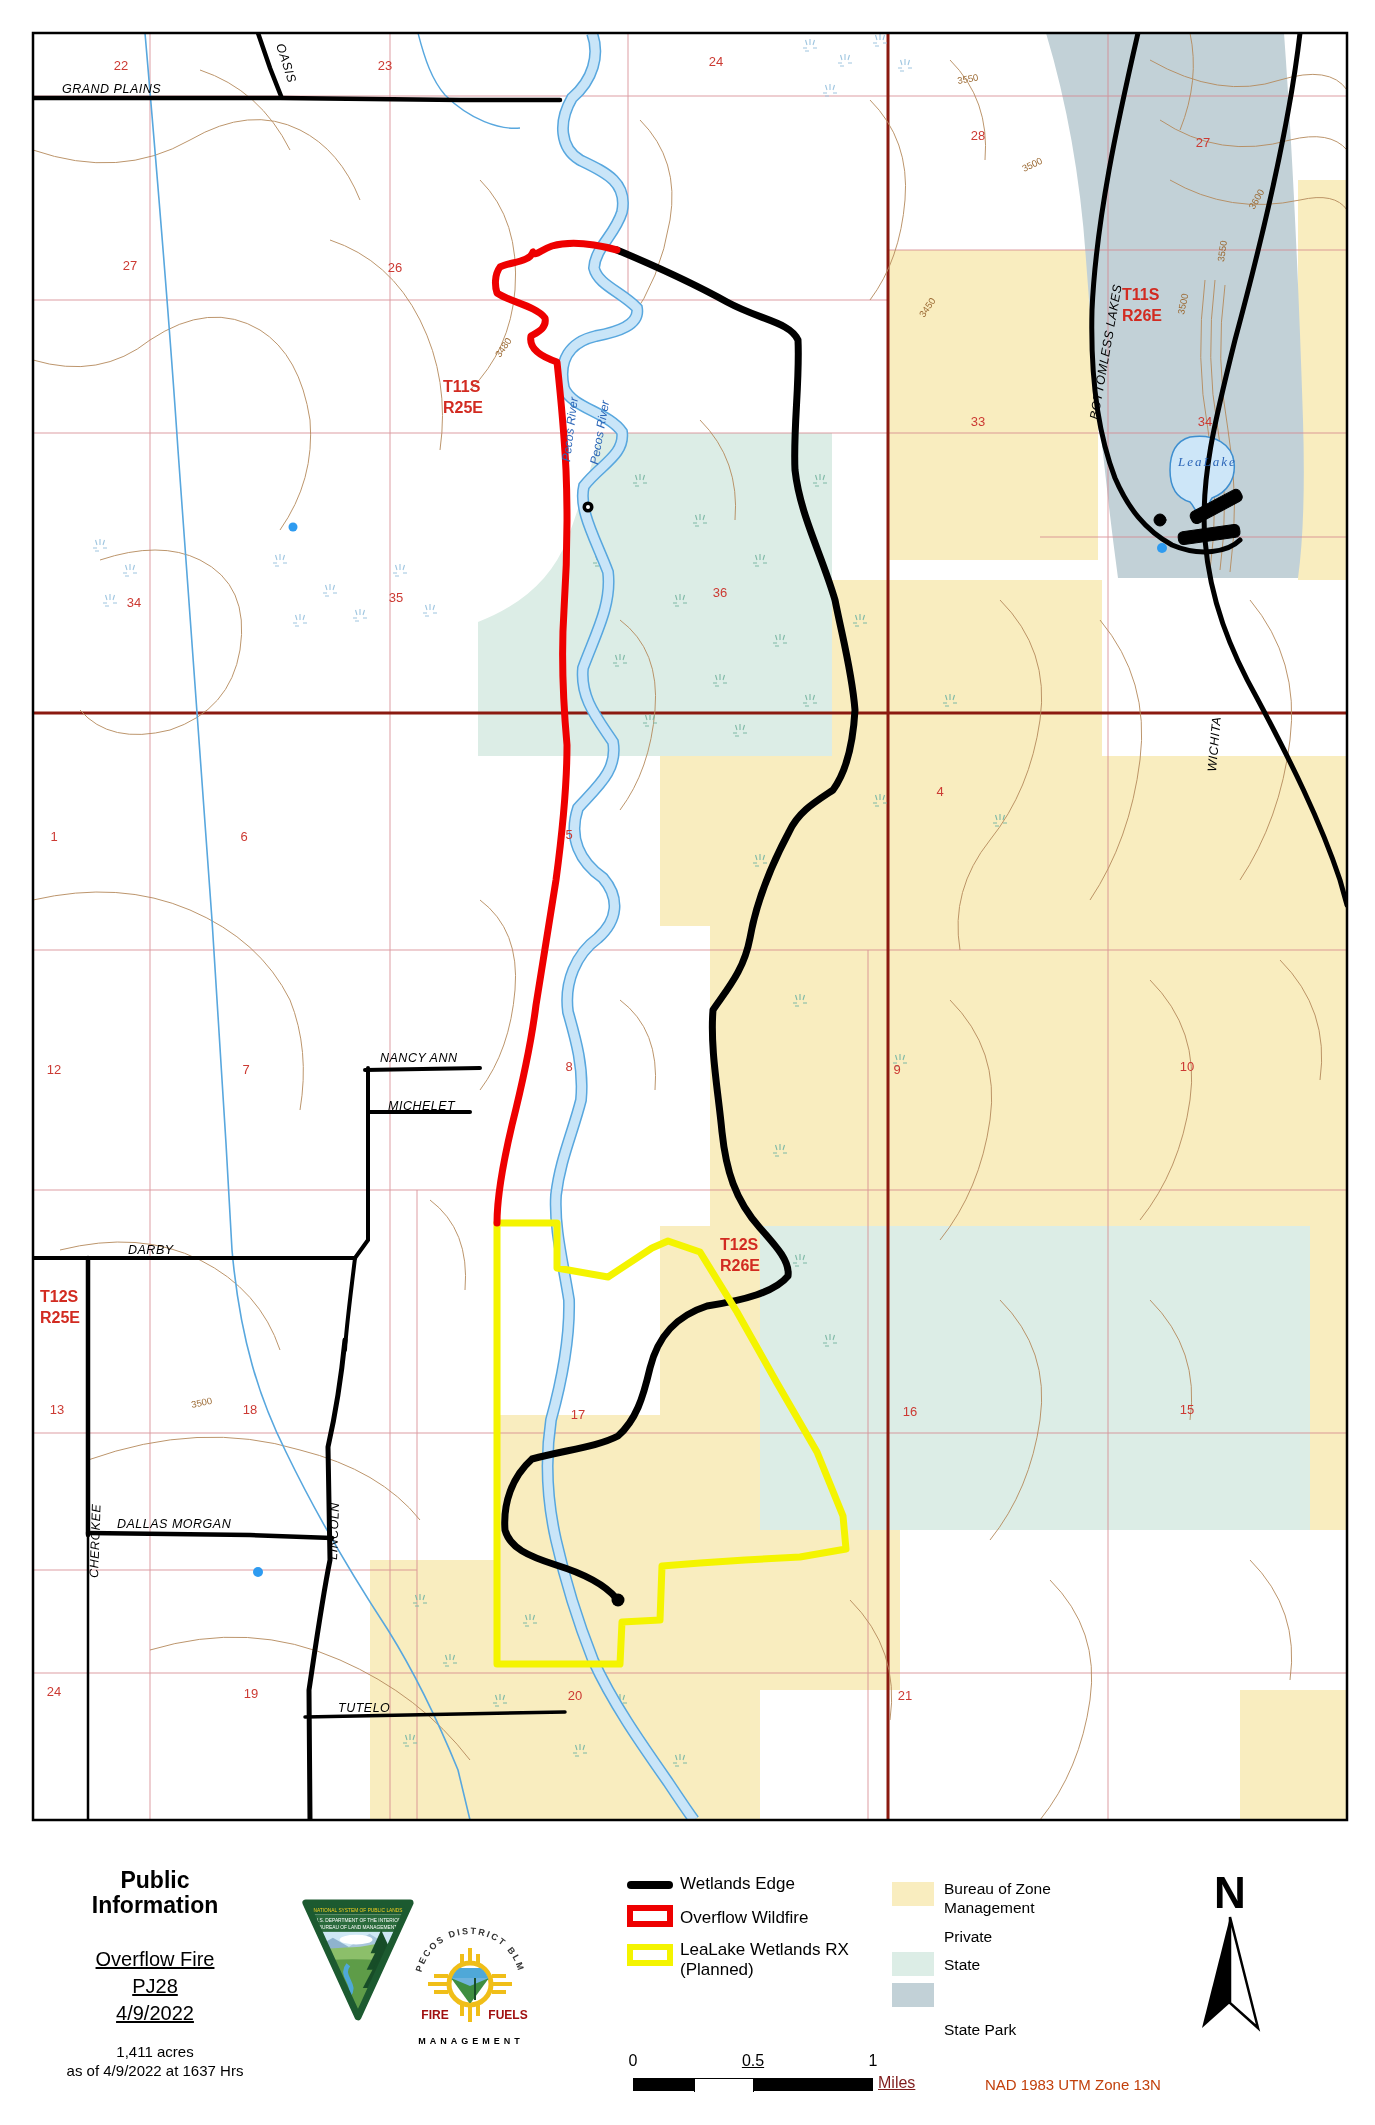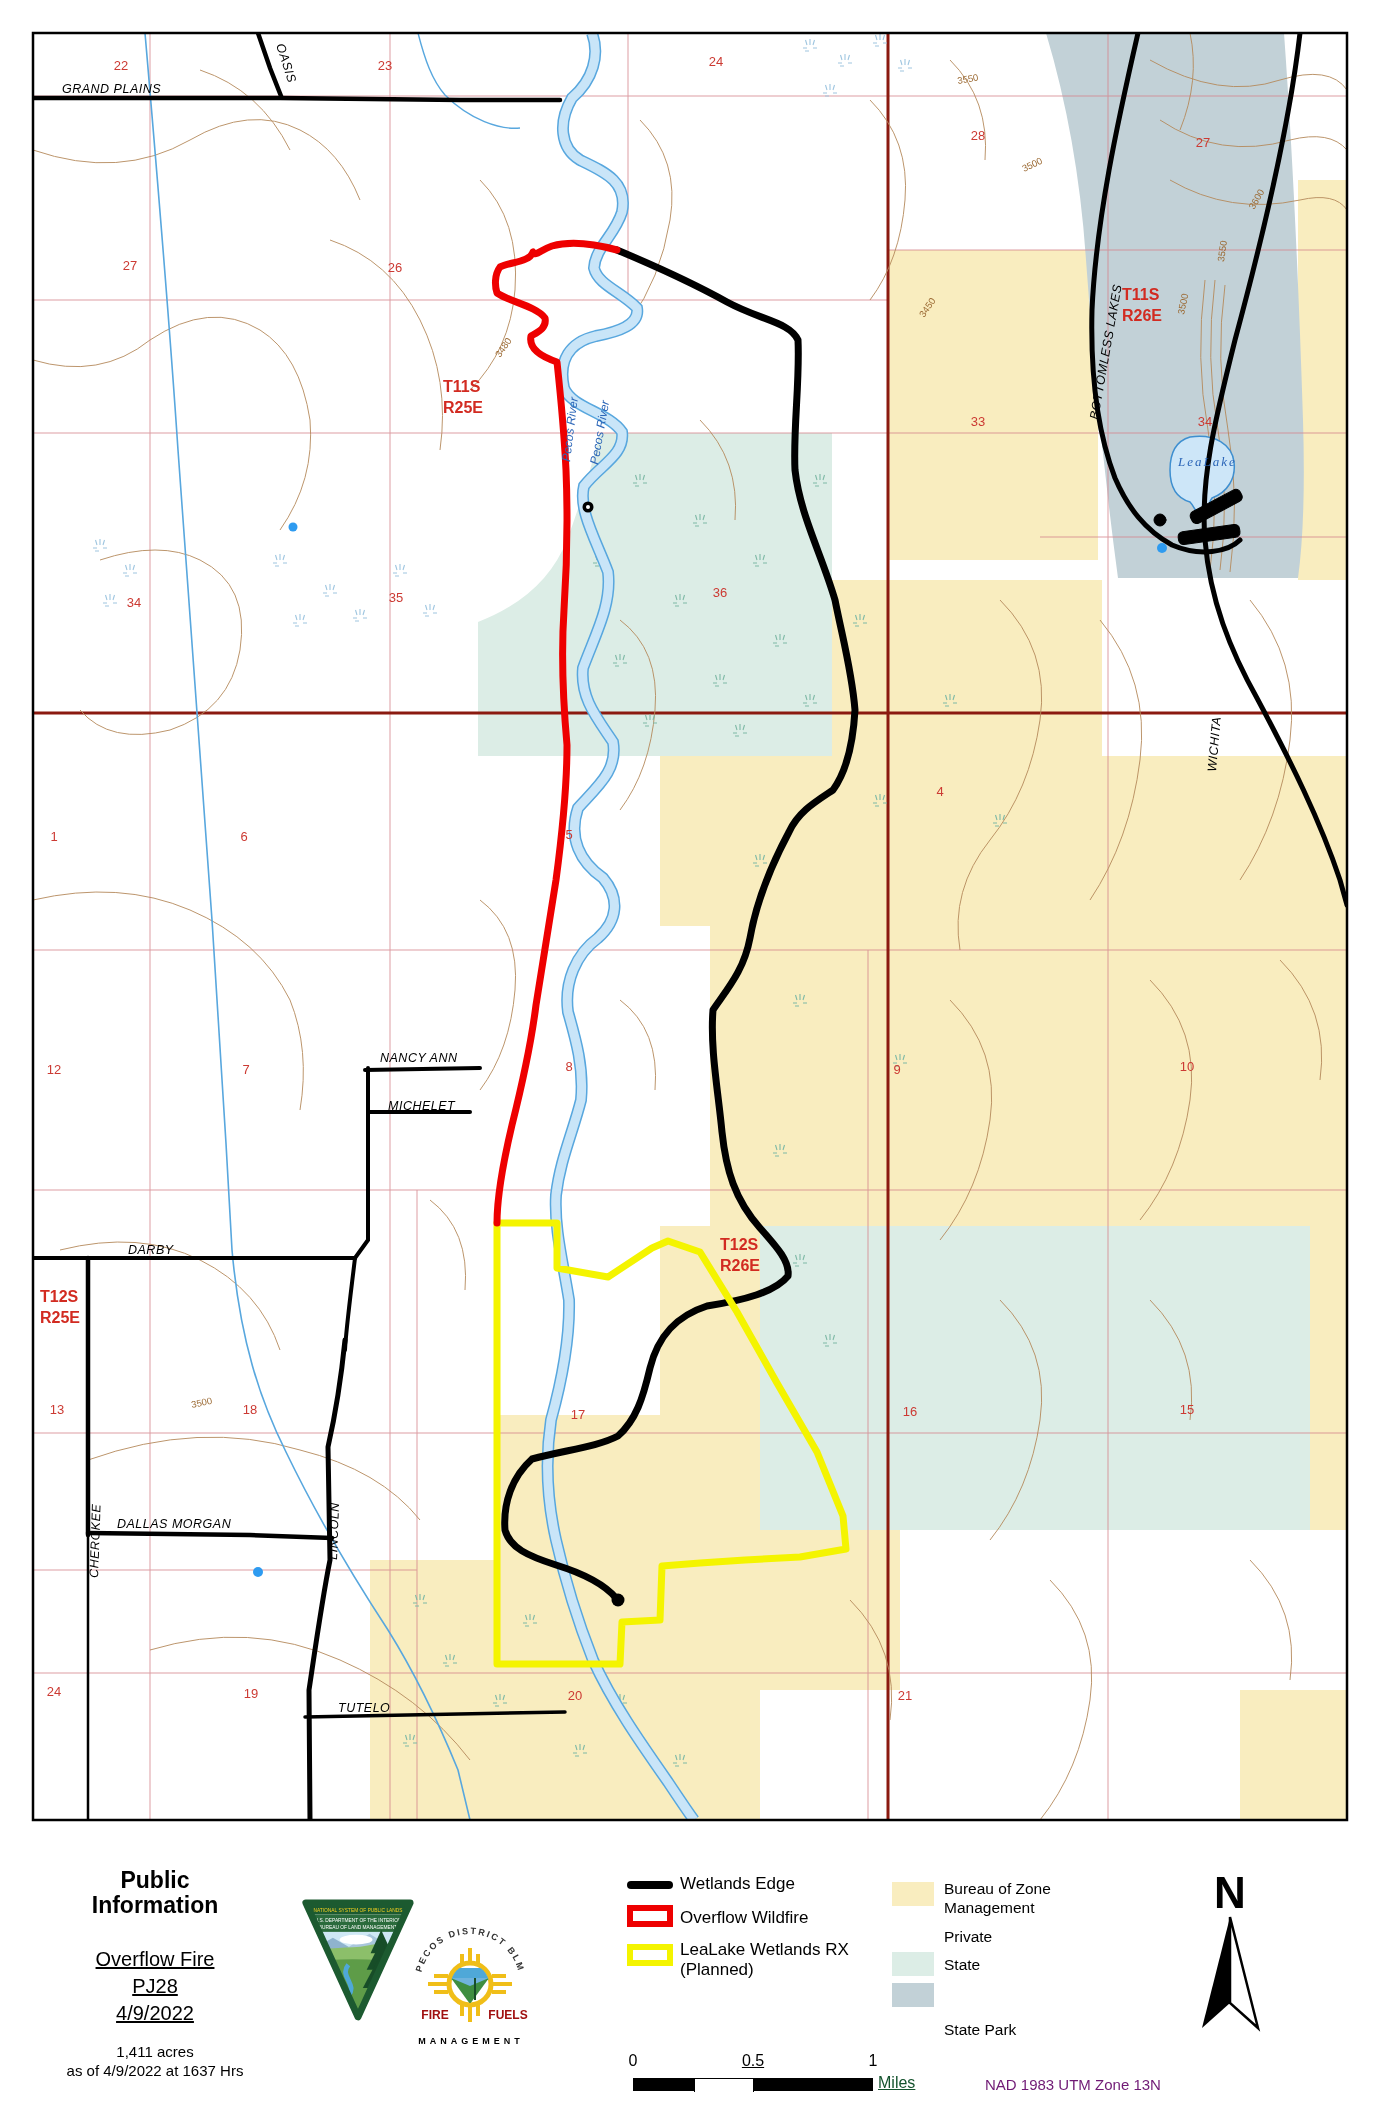--- a/index.html
+++ b/index.html
@@ -8,22 +8,22 @@
   #mapsvg{position:absolute;left:0;top:0;}
   .abs{position:absolute;}
   
   .title-block{left:30px;top:1868px;width:250px;text-align:center;}
   .title-line{font-size:23px;font-weight:bold;line-height:1.1;color:#000;}
   .sub-line{font-size:20px;color:#000;line-height:1.25;margin-top:2px;text-decoration:underline;}
   .acres-line{font-size:15px;color:#000;line-height:1.3;}
   .legend-label{font-size:17px;color:#000;}
   .own-label{font-size:15.5px;color:#000;}
   .scale-num{font-size:16px;color:#000;transform:translateX(-50%);}
-  .miles{font-size:16px;color:#14532d;text-decoration:underline;}
-  .datum{font-size:15px;color:#701a75;}
+  .miles{font-size:16px;color:#7f1d1d;text-decoration:underline;}
+  .datum{font-size:15px;color:#c2410c;}
   .sw{box-sizing:border-box;}
 </style>
 </head>
 <body>
 
 <div id="page">
 
 <svg id="mapsvg" width="1375" height="2125" viewBox="0 0 1375 2125">
   <defs>
     <clipPath id="mapclip">

